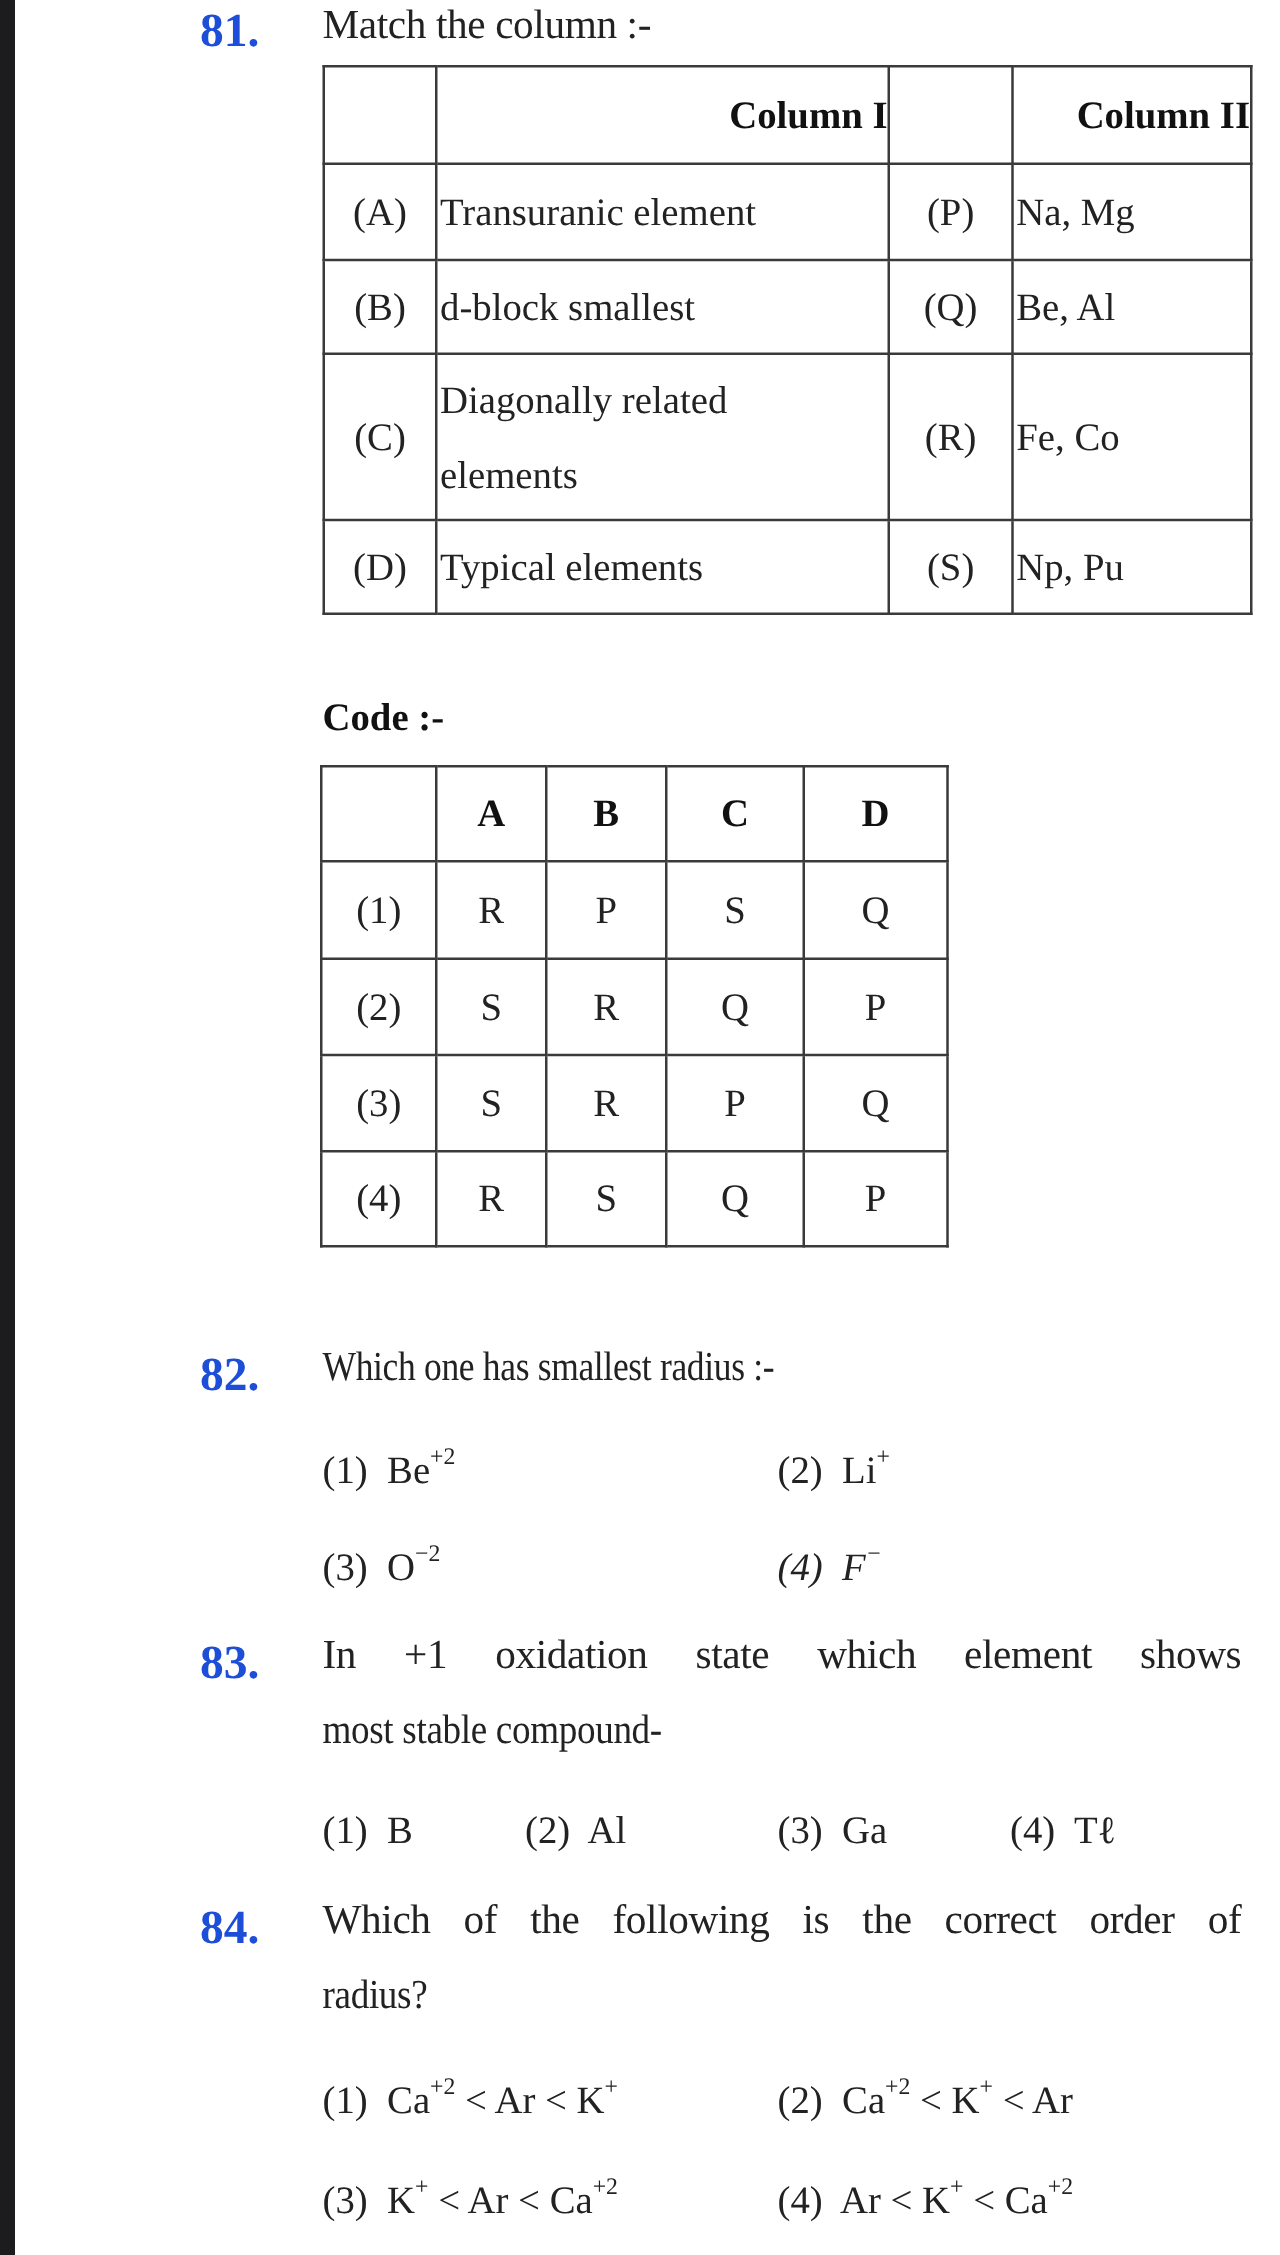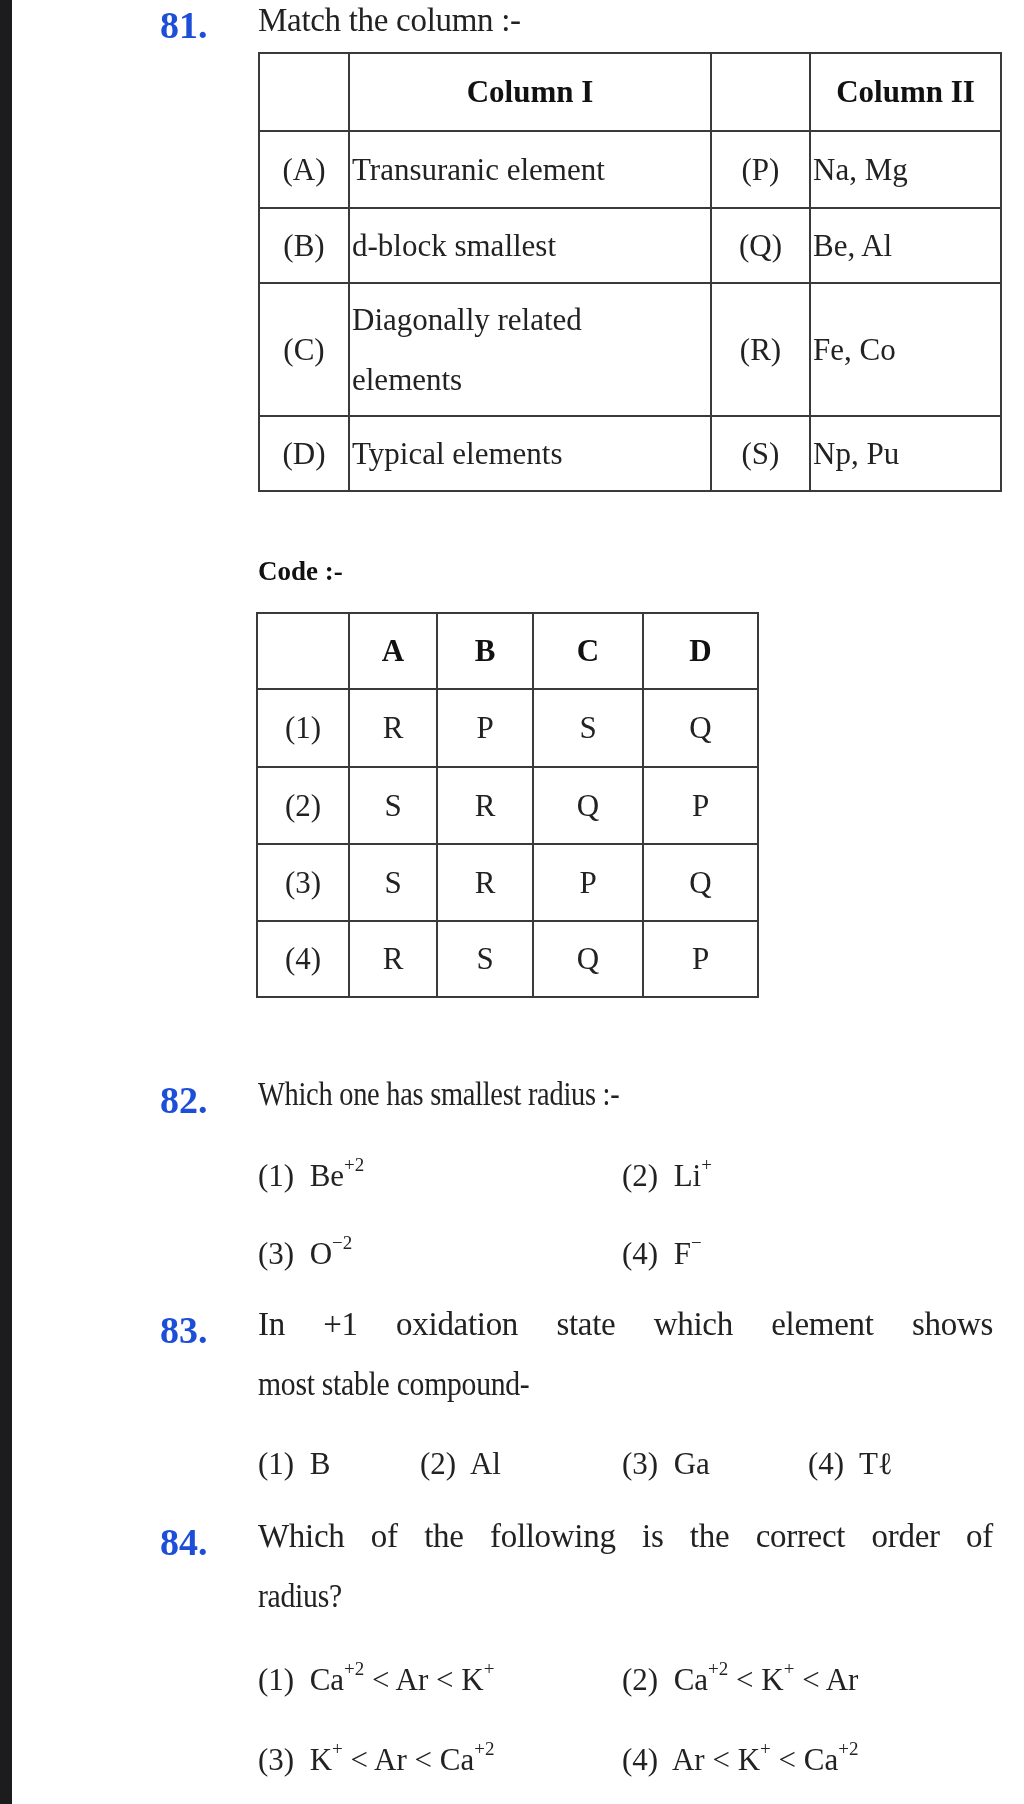--- a/index.html
+++ b/index.html
@@ -9,25 +9,25 @@
     font-family:"Liberation Serif", "DejaVu Serif", serif;
   }
   .left-strip { position:absolute; left:0; top:0; width:12px; height:1804px; background:#1c1c1e; }
   .qnum { position:absolute; left:160px; font-family:"Liberation Serif", serif; font-weight:bold; font-size:38px; color:#1d4ed8; }
   .qtext { position:absolute; left:258px; font-size:33px; color:#222; letter-spacing:-0.3px; }
   .just { text-align:justify; text-align-last:justify; width:735px; }
   table { position:absolute; border-collapse:collapse; }
   td { border:2.5px solid #3a3a3a; font-size:31px; color:#222; padding:0; vertical-align:middle; }
   .t1 td.lbl, .t1 td.lbl2 { text-align:center; }
   .t1 td.txt { padding-left:2px; }
-  .hdr { font-weight:bold; text-align:center; color:#111; }
+  .hdr { font-weight:bold; text-align:right; color:#111; }
   .t2 td { text-align:center; }
   .opt { position:absolute; font-size:31px; color:#222; }
   sup { font-size:19px; position:relative; top:-4px; vertical-align:super; line-height:0; }
-  .code-label { position:absolute; left:258px; top:556px; font-weight:bold; font-size:27px; color:#111; }
+  .code-label { position:absolute; left:258px; top:556px; font-weight:bold; font-size:31px; color:#111; }
 </style>
 </head>
 <body>
 
 <div class="left-strip"></div>
 
 <div class="qnum" style="top:3px;">81.</div>
 <div class="qtext" style="top:2px;">Match the column :-</div>
 
 <table class="t1" style="left:258px; top:52px; width:744px;">
@@ -115,21 +115,21 @@
   <span>Be</span><sup>+2</sup>
 </div>
 <div class="opt" style="left:622px; top:1158px;">
   <span>(2)</span>&nbsp;
   <span>Li</span><sup>+</sup>
 </div>
 <div class="opt" style="left:258px; top:1236px;">
   <span>(3)</span>&nbsp;
   <span>O</span><sup>−2</sup>
 </div>
-<div class="opt" style="left:622px; top:1236px;">
+<div class="opt" style="left:622px; top:1236px;font-style:italic;">
   <span>(4)</span>&nbsp;
   <span>F</span><sup>−</sup>
 </div>
 
 <div class="qnum" style="top:1308px;">83.</div>
 <div class="qtext just" style="top:1306px;">In +1 oxidation state which element shows</div>
 <div class="qtext" style="top:1366px; transform:scaleX(0.9); transform-origin:left;">most stable compound-</div>
 
 <div class="opt" style="left:258px; top:1446px;">
   <span>(1)</span>&nbsp;

